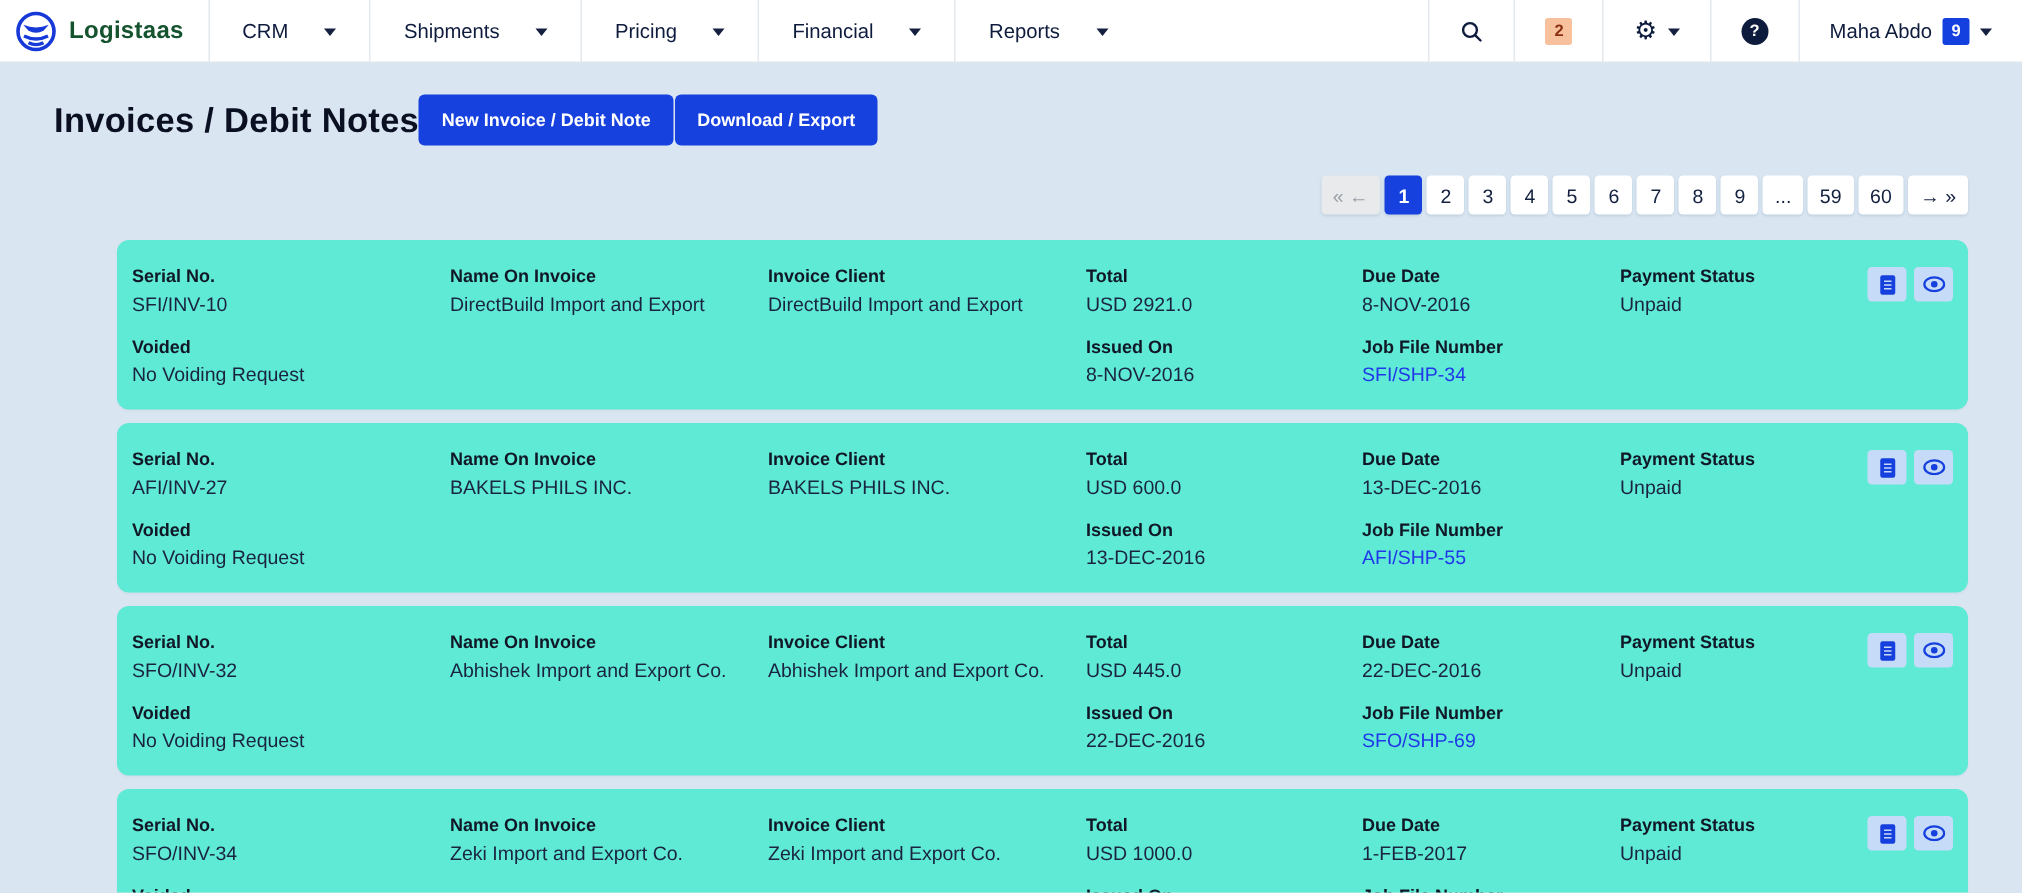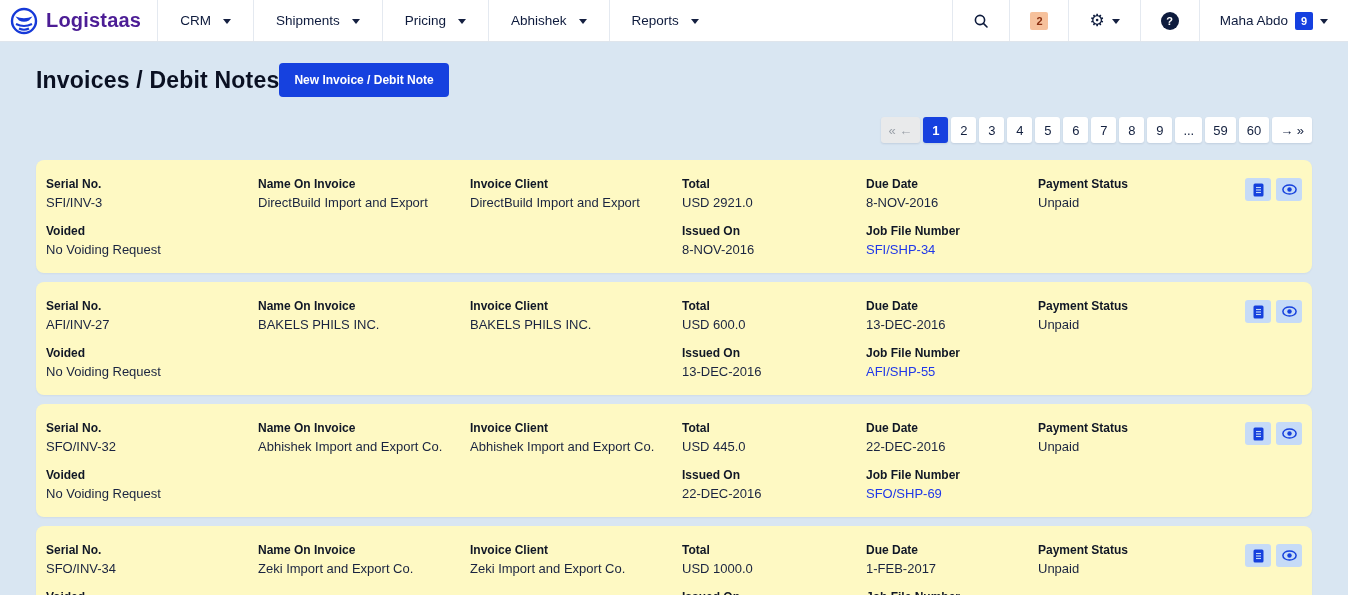--- a/index.html
+++ b/index.html
@@ -8,23 +8,23 @@
     font-family: "Liberation Sans", sans-serif;
     background:#d9e6f2;
     color:#101726;
   }
   
   .header {
     height:42px; background:#ffffff; display:flex; align-items:stretch;
     border-bottom:1px solid #dfe5ec;
   }
   .logo { display:flex; align-items:center; gap:8px; padding:0 16px 0 10px; cursor:pointer; }
-  .brand-text { color:#4c1d95; font-weight:bold; font-size:20px; letter-spacing:.2px; }
+  .brand-text { color:#14532d; font-weight:bold; font-size:16px; letter-spacing:.2px; }
   .nav-item {
-    display:flex; align-items:center; gap:12px; padding:0 22px;
+    display:flex; align-items:center; gap:24px; padding:0 22px;
     border-left:1px solid #e4e9f0; font-size:13.5px; color:#0e1b3d; cursor:pointer;
     white-space:nowrap;
   }
   .caret {
     width:0; height:0; border-left:4px solid transparent; border-right:4px solid transparent;
     border-top:5px solid #152041; display:inline-block; margin-top:2px;
   }
   .header-spacer { flex:1; }
   .hr-item {
     display:flex; align-items:center; justify-content:center; gap:7px;
@@ -61,23 +61,24 @@
     min-width:25px; height:26px; padding:0 8px; background:#fff; border-radius:3px;
     display:flex; align-items:center; justify-content:center;
     font-size:13px; color:#13203f; box-shadow:0 1px 2px rgba(20,40,80,.12); cursor:pointer;
     white-space:nowrap;
   }
   .page-box.active { background:#1641df; color:#fff; font-weight:bold; }
   .page-box.prev { background:#e9eaeb; color:#9aa0a8; }
   
   .card-list { margin-top:17px; display:flex; flex-direction:column; gap:9px; padding-bottom:8px; }
   .card {
-    background:#fef9c3; border-radius:8px; padding:17px 10px 16px 10px;
+    background:#5eead4; border-radius:8px; padding:17px 10px 16px 10px;
     display:grid; grid-template-columns:212px 212px 212px 184px 172px 1fr auto;
     box-shadow:0 1px 2px rgba(20,40,80,.05);
+    margin-left:42px;
   }
   .field + .field { margin-top:14px; }
   .flabel { font-size:12px; font-weight:bold; color:#101726; margin-bottom:4px; }
   .fvalue { font-size:13px; color:#1a2440; }
   .fvalue.link { color:#2038e8; cursor:pointer; }
   .card-icons { display:flex; gap:5px; align-items:flex-start; padding-top:1px; }
   .icon-btn {
     width:26px; height:23px; background:#c6dbf7; border-radius:3px;
     display:flex; align-items:center; justify-content:center; cursor:pointer;
   }
@@ -104,21 +105,21 @@
       </div>
       <div class="nav-item">
         <span>Shipments</span>
         <span class="caret"></span>
       </div>
       <div class="nav-item">
         <span>Pricing</span>
         <span class="caret"></span>
       </div>
       <div class="nav-item">
-        <span>Abhishek</span>
+        <span>Financial</span>
         <span class="caret"></span>
       </div>
       <div class="nav-item">
         <span>Reports</span>
         <span class="caret"></span>
       </div>
     </nav>
   <div class="header-spacer"></div>
 
   <div class="hr-item">
@@ -144,20 +145,21 @@
     <span class="badge-user">9</span>
     <span class="caret"></span>
   </div>
 </div>
 
 <div class="main">
   <div class="page-head">
     <div class="page-title">Invoices / Debit Notes</div>
     <div class="actions">
       <button class="btn">New Invoice / Debit Note</button>
+      <button class="btn">Download / Export</button>
     </div>
   </div>
 
   <div class="pagination">
       <div class="page-box prev">« ←</div>
       <div class="page-box active">1</div>
       <div class="page-box">2</div>
       <div class="page-box">3</div>
       <div class="page-box">4</div>
       <div class="page-box">5</div>
@@ -169,21 +171,21 @@
       <div class="page-box">59</div>
       <div class="page-box">60</div>
       <div class="page-box">→ »</div>
     </div>
 
   <div class="card-list">
   <div class="card">
     <div>
       <div class="field">
         <div class="flabel">Serial No.</div>
-        <div class="fvalue">SFI/INV-3</div>
+        <div class="fvalue">SFI/INV-10</div>
       </div>
       <div class="field">
         <div class="flabel">Voided</div>
         <div class="fvalue">No Voiding Request</div>
       </div>
     </div>
     <div>
       <div class="field">
         <div class="flabel">Name On Invoice</div>
         <div class="fvalue">DirectBuild Import and Export</div>

